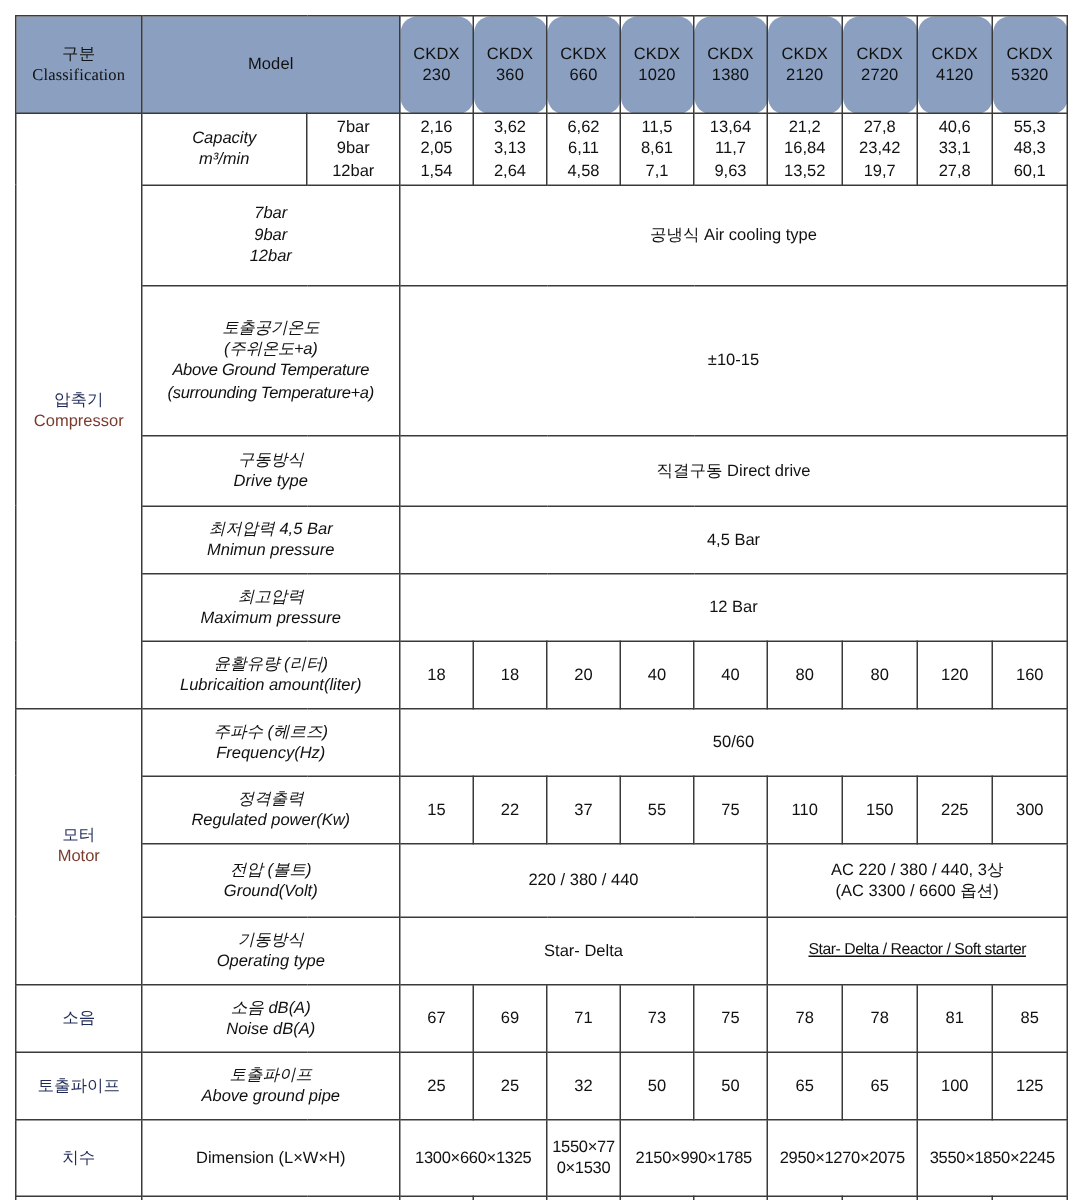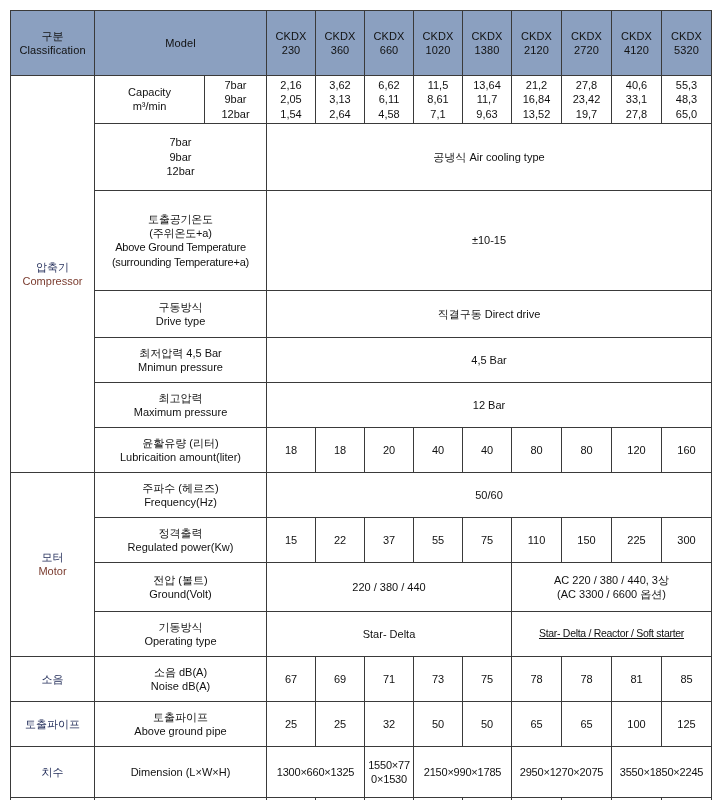--- a/index.html
+++ b/index.html
@@ -38,39 +38,39 @@
   
   thead th {
     background: #8ba0c0;
     color: #ffffff;
     font-weight: bold;
     font-size: 11.5px;
     letter-spacing: 0.1px;
     border: 1px solid #45506b;
     height: 60px;
   }
-  th.hdr-classification { font-size: 11.5px; }
+  th.hdr-classification { font-size: 11.5px; font-family: Liberation Serif, serif; }
   th.hdr-model { font-size: 12px; }
-  th.hdr-model-col { font-size: 11.5px; line-height: 1.35; }
+  th.hdr-model-col { font-size: 11.5px; line-height: 1.35; border-radius: 11px; }
   
   td.grp {
     font-weight: bold;
     font-size: 11.5px;
     line-height: 1.35;
     margin-left: 16px;
   }
   .kr { color: #1f2a57; display: block; }
   .en { color: #7a3b2e; display: block; }
   
   td.rowlab {
     font-size: 11px;
     line-height: 1.35;
     padding: 3px 2px;
   }
-  td.rowlab .l1, td.rowlab .l2 { display: block; }
+  td.rowlab .l1, td.rowlab .l2 { display: block; font-style: italic; }
   td.sub {
     font-size: 11px;
     line-height: 1.35;
   }
   td.val { font-size: 11.5px; }
   td.val-sm { font-size: 10px; letter-spacing: -0.2px; }
   td.wide { font-size: 11.5px; }
   .ml { display: block; }
   .tight { letter-spacing: -0.3px; text-decoration: underline; }
   td.temp-lab { font-size: 10.5px; letter-spacing: -0.2px; }
@@ -193,21 +193,21 @@
         <span class="ml">19,7</span>
       </td>
       <td class="val">
         <span class="ml">40,6</span>
         <span class="ml">33,1</span>
         <span class="ml">27,8</span>
       </td>
       <td class="val">
         <span class="ml">55,3</span>
         <span class="ml">48,3</span>
-        <span class="ml">65,0</span>
+        <span class="ml">60,1</span>
       </td>
     </tr>
 
     <tr>
       <td class="rowlab" colspan="2" style="height:62px">
         <span class="l1">7bar</span>
         <span class="l1">9bar</span>
         <span class="l1">12bar</span>
       </td>
       <td class="wide" colspan="9">공냉식 Air cooling type</td>

